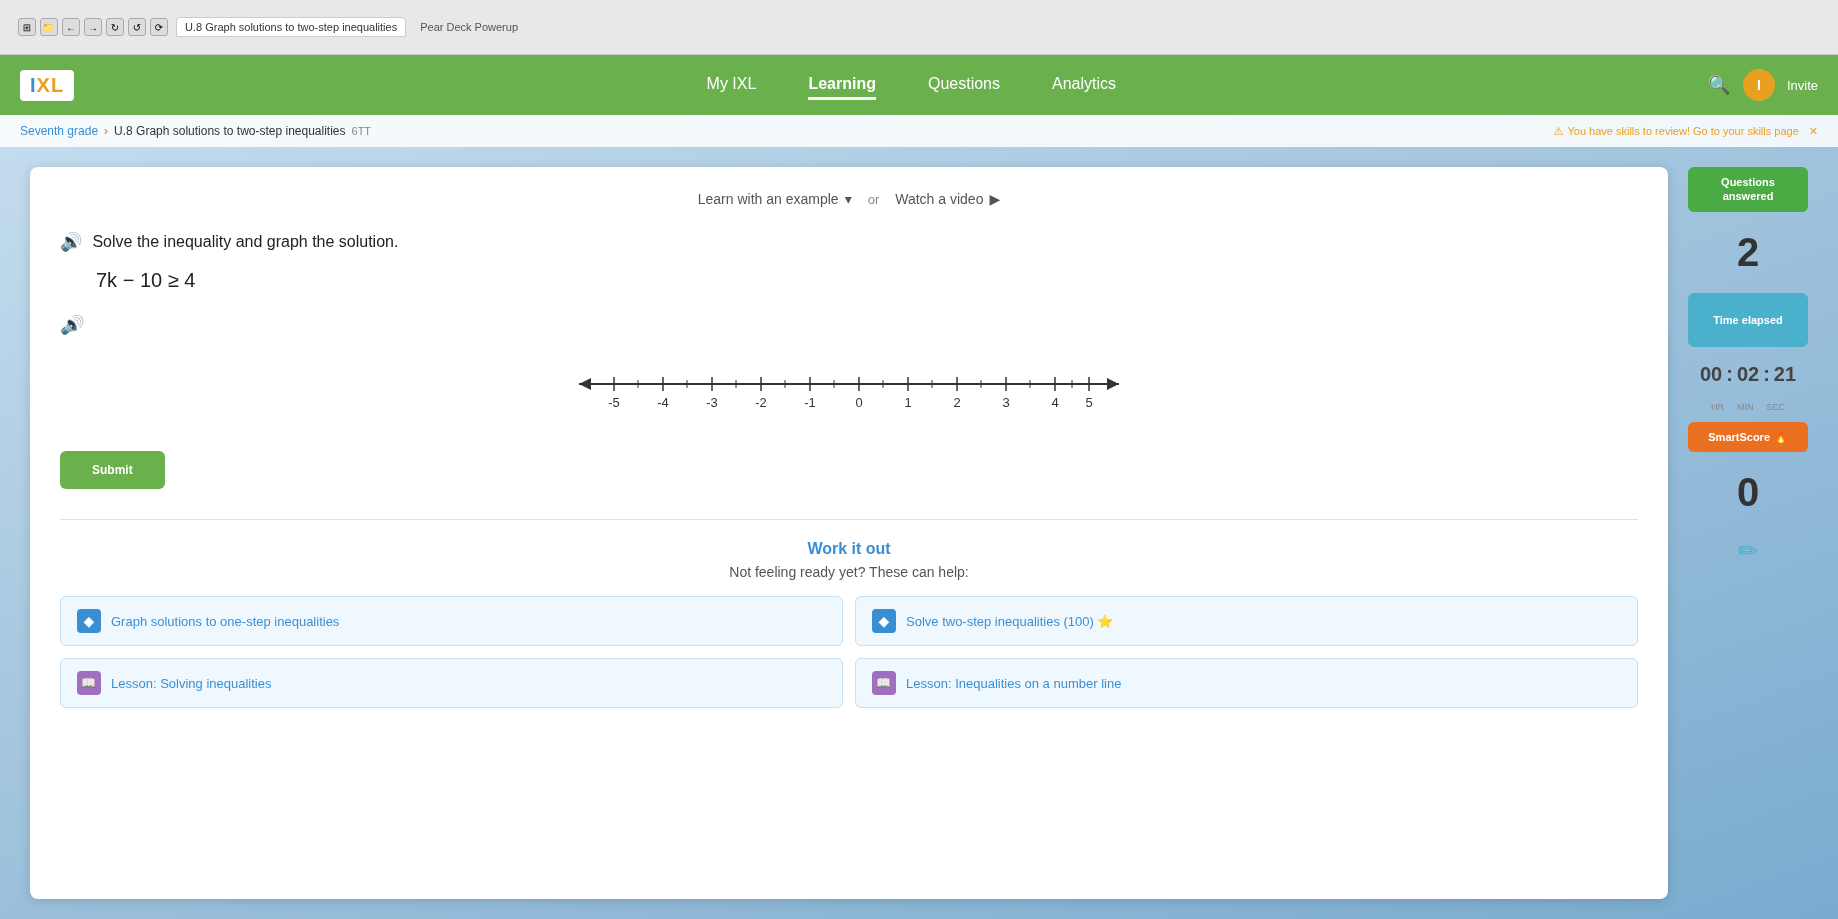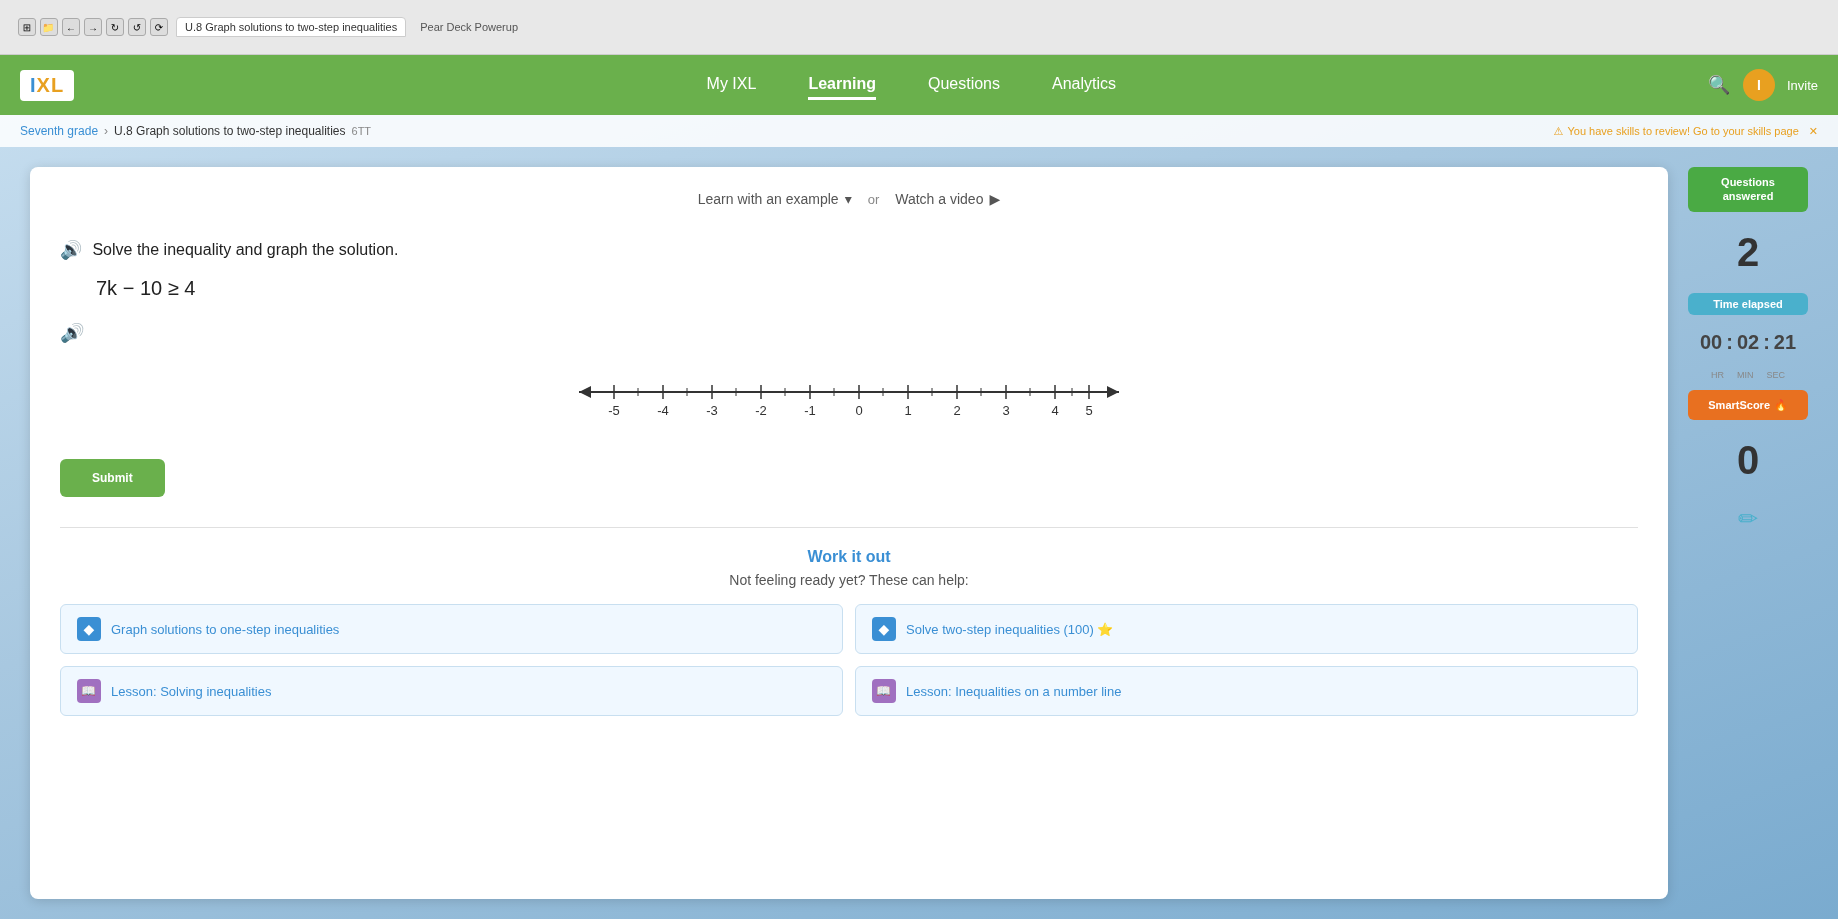--- a/index.html
+++ b/index.html
@@ -172,21 +172,21 @@
       border-radius: 8px;
       padding: 24px 30px;
       box-shadow: 0 2px 12px rgba(0,0,0,0.15);
       position: relative;
     }
 
     .learn-bar {
       display: flex;
       align-items: center;
       gap: 16px;
-      margin-bottom: 32px;
+      margin-bottom: 24px;
       justify-content: center;
     }
     .learn-example-btn {
       display: flex;
       align-items: center;
       gap: 6px;
       color: #555;
       font-size: 14px;
       cursor: pointer;
       border: none;
@@ -331,21 +331,21 @@
       font-size: 40px;
       font-weight: bold;
       color: #333;
       padding: 8px 0;
     }
     .time-elapsed-btn {
       background: #4ab0cc;
       color: white;
       border: none;
       border-radius: 6px;
-      padding: 4px 10px;
+      padding: 20px 10px;
       font-size: 11px;
       font-weight: bold;
       cursor: pointer;
       text-align: center;
       line-height: 1.3;
     }
     .timer-digits {
       display: flex;
       justify-content: center;
       gap: 4px;

